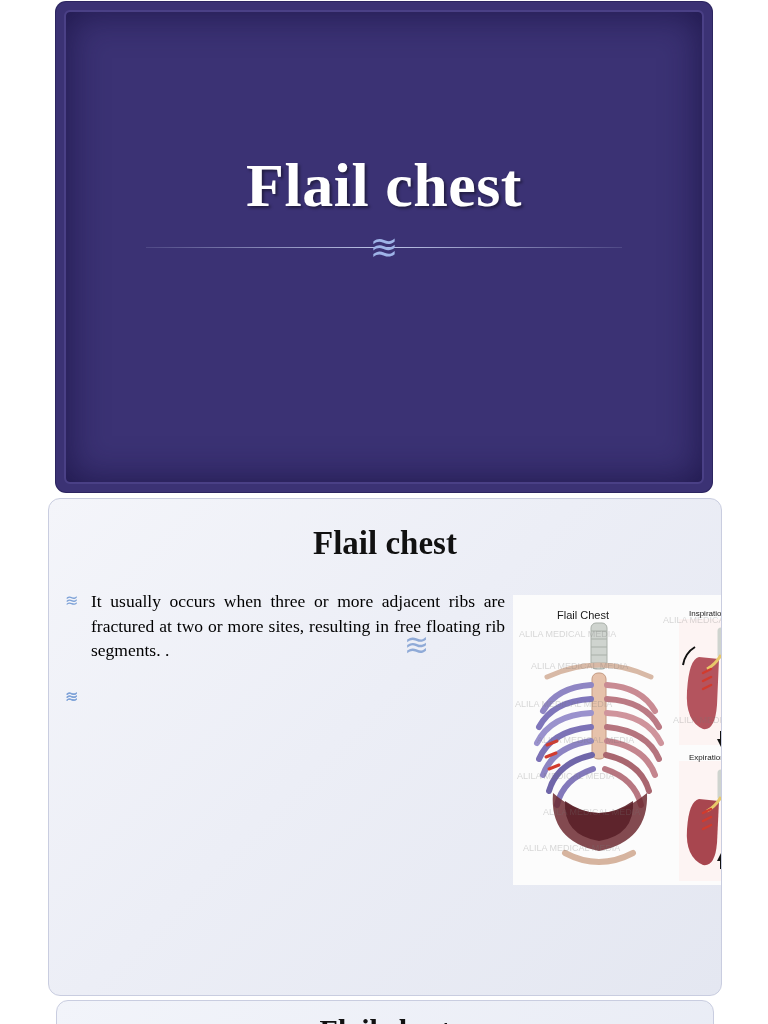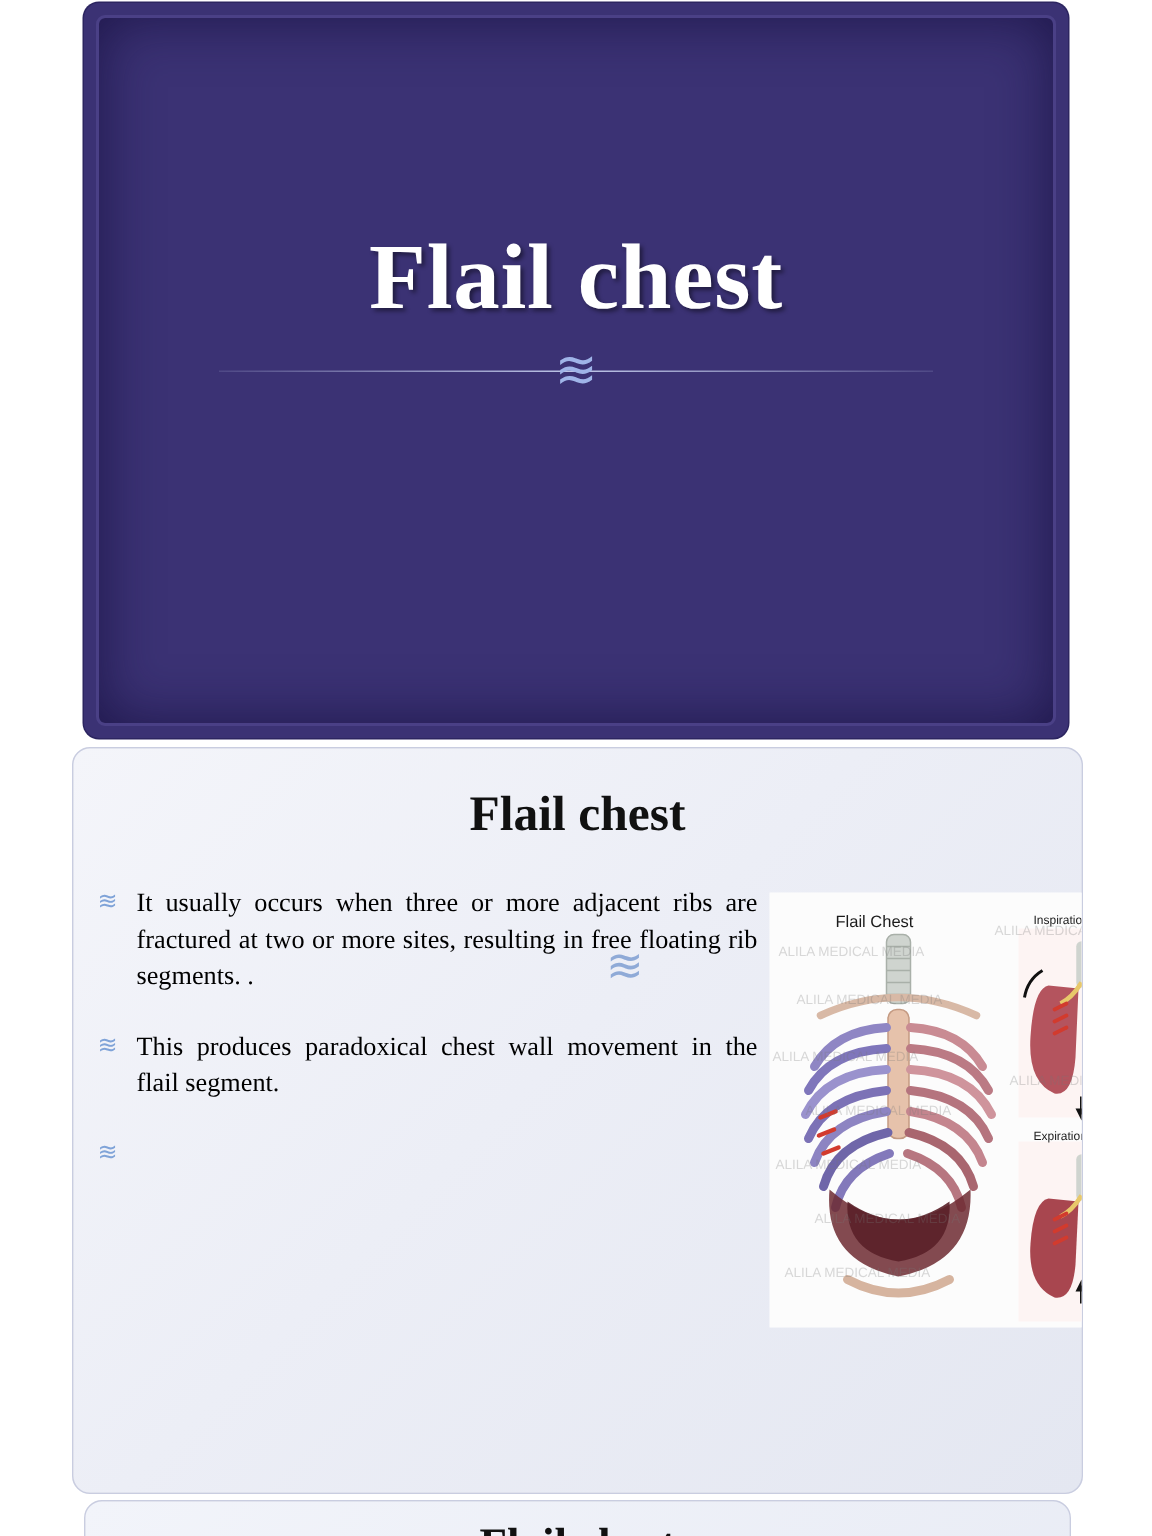--- a/index.html
+++ b/index.html
@@ -220,21 +220,20 @@
   <div class="slide2">
     <div class="slide2-title">Flail chest</div>
 
     <div class="bullets">
       <div class="bullet">
         <span class="marker">≋</span>
         <span>It usually occurs when three or more adjacent ribs are fractured at two or more sites, resulting in free floating rib segments. .</span>
       </div>
       <div class="bullet">
         <span class="marker">≋</span>
-        <span>This produces paradoxical chest wall movement in the flail segment.</span>
       </div>
       <div class="bullet">
         <span class="marker">≋</span>
       </div>
     </div>
 
     <div class="body-orn">≋</div>
 
     <div class="figure">
       <svg width="252" height="290" viewBox="0 0 252 290" xmlns="http://www.w3.org/2000/svg">

